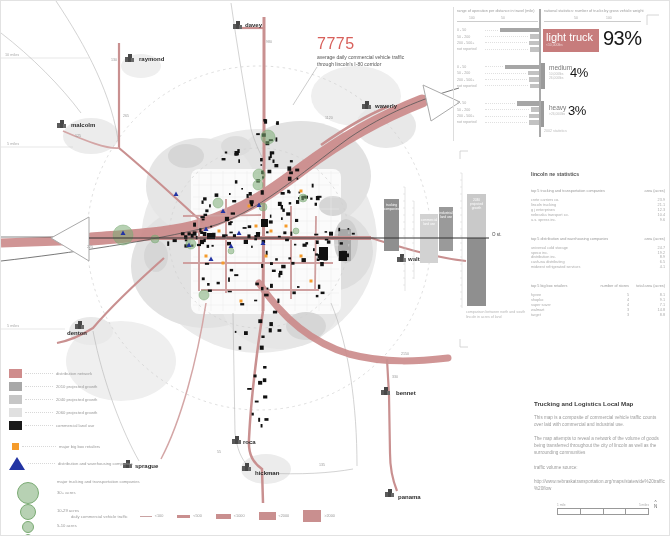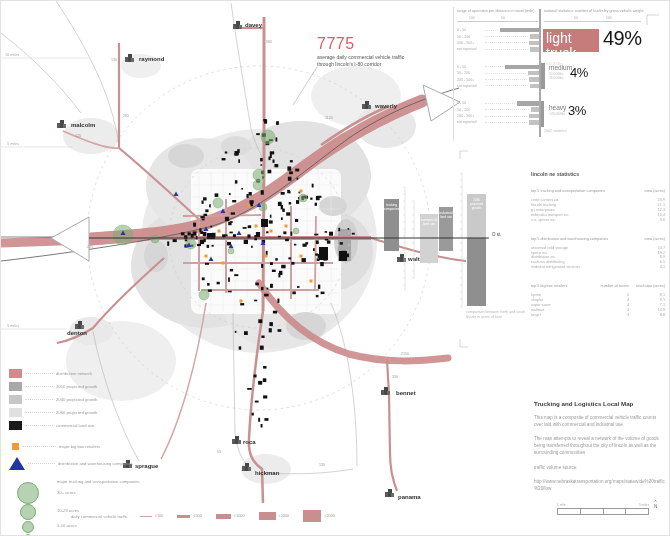--- a/index.html
+++ b/index.html
@@ -15,21 +15,21 @@
         background-image:repeating-linear-gradient(90deg,#ccc 0,#ccc 0.5px,transparent 0.5px,transparent 8px);}
   .axis-lab{position:absolute;font-size:3.4px;color:#aaa;}
   #range-rows{position:absolute;left:4px;top:22px;width:82px;}
   .rc-group{margin-bottom:11px;}
   .rc-row{display:flex;align-items:center;height:6.4px;}
   .rc-label{width:26px;font-size:3.6px;color:#aaa;white-space:nowrap;}
   .rc-leader{flex:1;border-bottom:1px dotted #e0e0e0;margin:0 2px;height:0;}
   .rc-bar{height:4.5px;background:#c2c2c2;}
   .rc-bar.first{background:#a6a6a6;}
   #lt-box{position:absolute;left:90px;top:24px;width:56px;height:23px;background:#c77c7c;color:#fff;padding:2px 3px;box-sizing:border-box;}
-  #lt-name{font-size:14px;line-height:1.1;}
+  #lt-name{font-size:11px;line-height:1.1;}
   #lt-weight{font-size:3.4px;color:#ecd2d2;}
   .big-pct{position:absolute;color:#161616;letter-spacing:-0.5px;}
   #pct-light{left:150px;top:22px;font-size:20px;}
   .strip{position:absolute;background:#9a9a9a;}
   .wt-name{position:absolute;font-size:6.5px;color:#777;line-height:1;}
   .wt-sub{font-size:3.3px;color:#bbb;line-height:1.3;}
   #pct-med{left:117px;top:60px;font-size:13px;}
   #pct-heavy{left:115px;top:98px;font-size:13px;}
   #wp-foot{position:absolute;left:91px;top:124px;font-size:3.6px;color:#bbb;}
   
@@ -679,21 +679,21 @@
             <div class="rc-leader"></div>
             <div class="rc-bar" style="width: 10.3px;"></div>
           </div>
         </div>
       </div>
 
     <div id="lt-box">
       <div id="lt-name">light truck</div>
       <div id="lt-weight">&lt;10,000lbs</div>
     </div>
-    <div class="big-pct" id="pct-light">49%</div>
+    <div class="big-pct" id="pct-light">93%</div>
 
     <div class="strip" style="left:88px;top:58px;width:4px;height:26px;"></div>
     <div class="wt-name" style="left:96px;top:60px;">
       <span>medium</span>
       <div class="wt-sub">10,000lbs</div>
       <div class="wt-sub">26,000lbs</div>
     </div>
     <div class="big-pct" id="pct-med">4%</div>
 
     <div class="strip" style="left:88px;top:96px;width:3px;height:26px;"></div>

